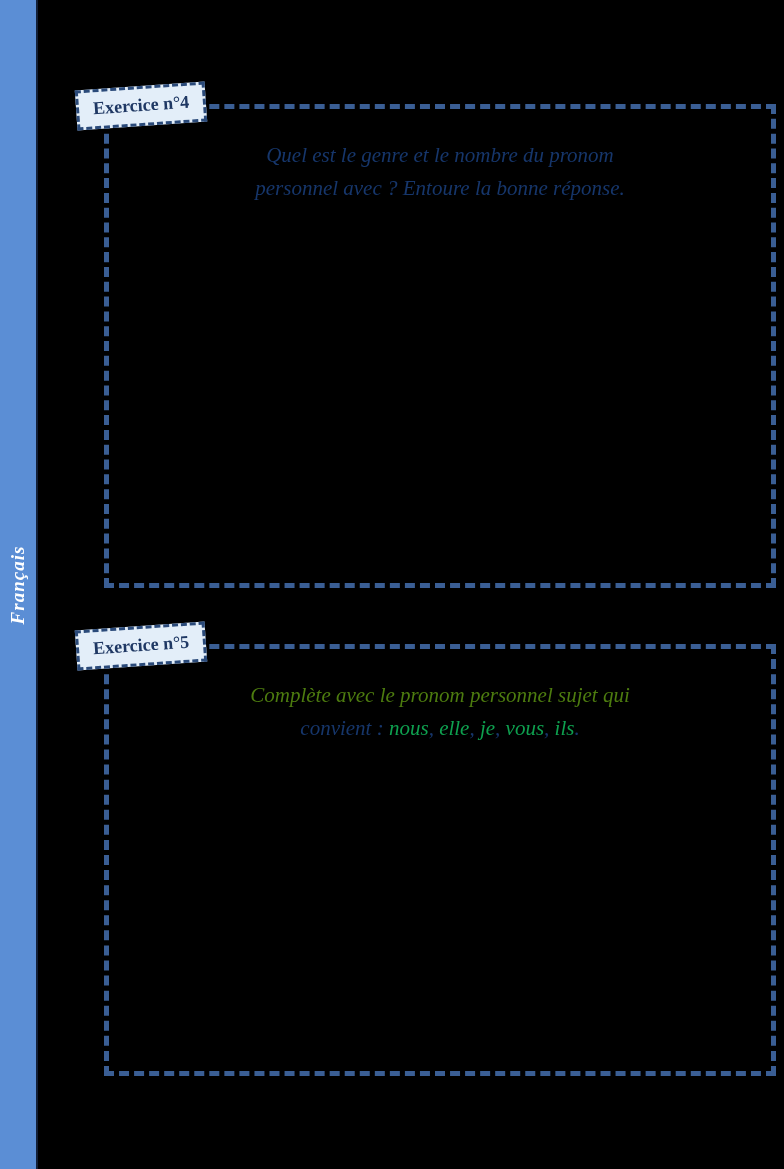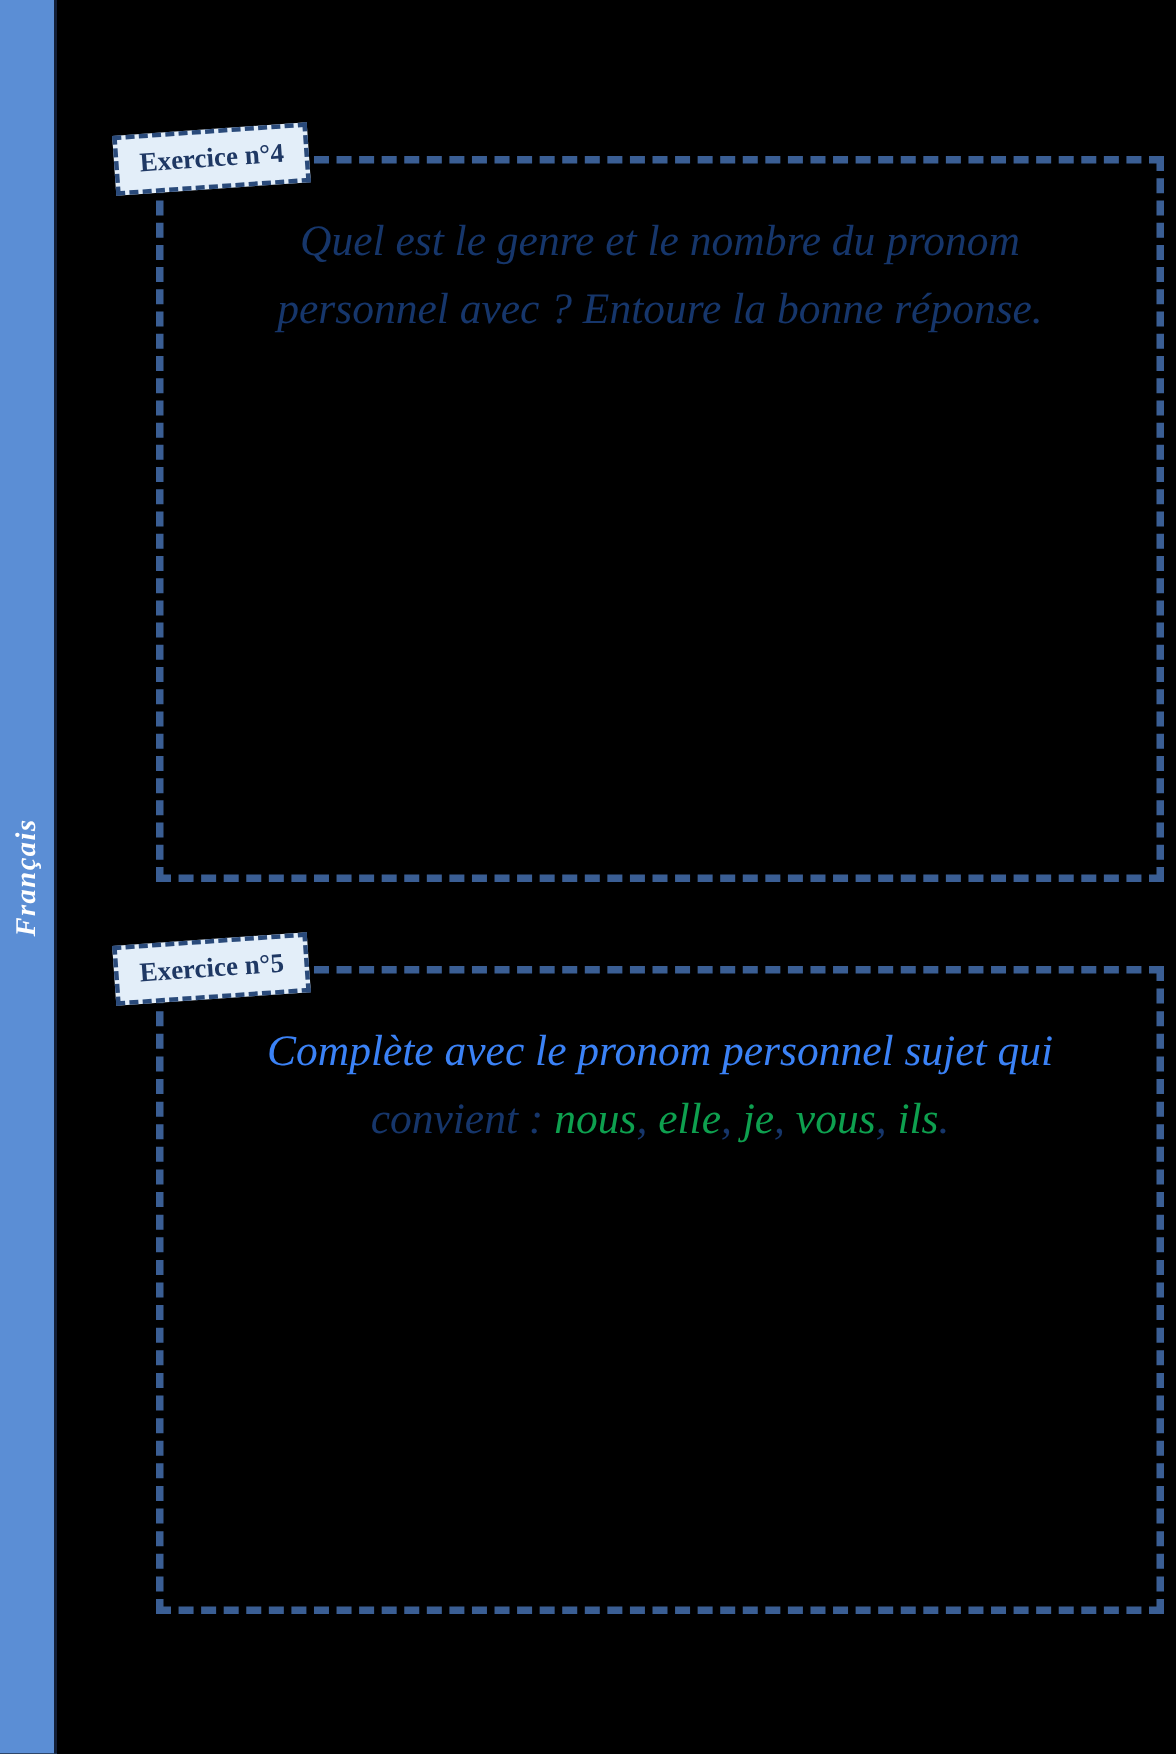--- a/index.html
+++ b/index.html
@@ -57,21 +57,21 @@
   }
   .badge-1 { top: 86px; }
   .badge-2 { top: 626px; }
 
   
   .instruction {
     margin-top: 30px;
     padding: 0 30px;
     text-align: center;
     font-style: italic;
-    font-size: 29px;
+    font-size: 21px;
     line-height: 1.55;
     font-family: "Liberation Serif", "DejaVu Serif", serif;
   }
   .instruction .line { display: block; }
 </style>
 </head>
 <body>
 
 <div class="sidebar">
   <span class="sidebar-label">Français</span>
@@ -79,20 +79,20 @@
 
 <div class="exercise-box box-1">
   <div class="instruction">
       <span class="line"><span style="color: rgb(22, 54, 107);">Quel est le genre et le nombre du pronom</span></span>
       <span class="line"><span style="color: rgb(22, 54, 107);">personnel avec ? Entoure la bonne réponse.</span></span>
     </div>
 </div>
 
 <div class="exercise-box box-2">
   <div class="instruction">
-      <span class="line"><span style="color: #3b82f6;">Complète avec le pronom personnel sujet qui</span></span>
+      <span class="line"><span style="color: #4d7c0f;">Complète avec le pronom personnel sujet qui</span></span>
       <span class="line"><span style="color: rgb(22, 54, 107);">convient : </span><span style="color: rgb(14, 160, 79);">nous</span><span style="color: rgb(22, 54, 107);">, </span><span style="color: rgb(14, 160, 79);">elle</span><span style="color: rgb(22, 54, 107);">, </span><span style="color: rgb(14, 160, 79);">je</span><span style="color: rgb(22, 54, 107);">, </span><span style="color: rgb(14, 160, 79);">vous</span><span style="color: rgb(22, 54, 107);">, </span><span style="color: rgb(14, 160, 79);">ils</span><span style="color: rgb(22, 54, 107);">.</span></span>
     </div>
 </div>
 
 <div class="badge badge-1">Exercice n°4</div>
 
 <div class="badge badge-2">Exercice n°5</div>
 
 </body></html>

